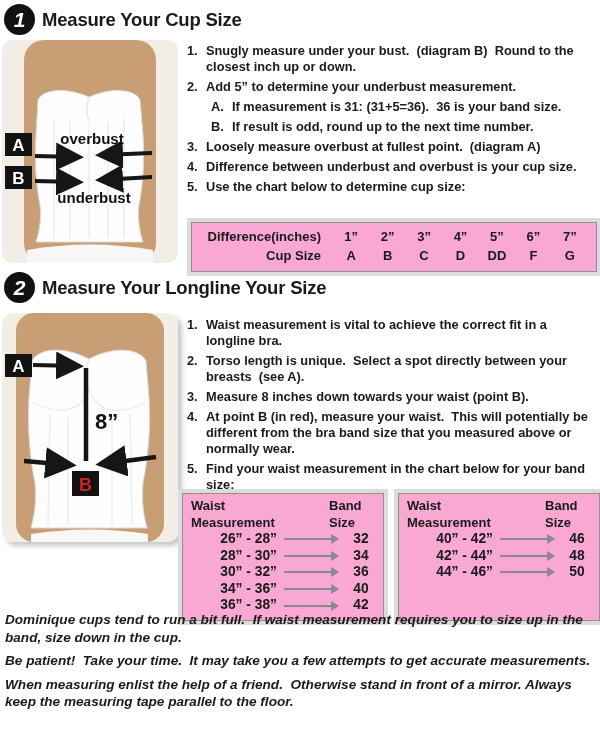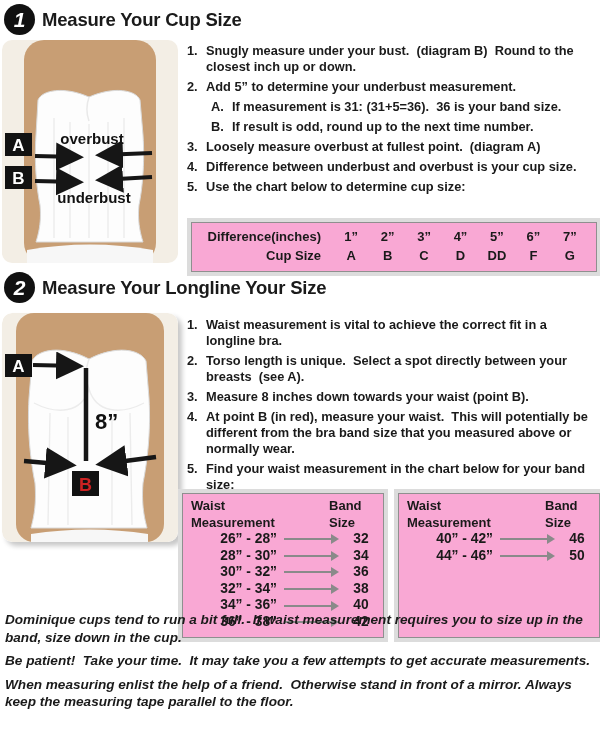--- a/index.html
+++ b/index.html
@@ -204,25 +204,20 @@
         <span class="w">28” - 30”</span>
         <span class="arrow"></span>
         <span class="b">34</span>
       </div>
       <div class="bandrow">
         <span class="w">30” - 32”</span>
         <span class="arrow"></span>
         <span class="b">36</span>
       </div>
       <div class="bandrow">
-        <span class="w">32” - 34”</span>
-        <span class="arrow"></span>
-        <span class="b">38</span>
-      </div>
-      <div class="bandrow">
         <span class="w">34” - 36”</span>
         <span class="arrow"></span>
         <span class="b">40</span>
       </div>
       <div class="bandrow">
         <span class="w">36” - 38”</span>
         <span class="arrow"></span>
         <span class="b">42</span>
       </div>
     </div>
@@ -230,20 +225,25 @@
       <div class="bandhead">
         <span>Waist Measurement</span>
         <span>Band Size</span>
       </div>
       <div class="bandrow">
         <span class="w">40” - 42”</span>
         <span class="arrow"></span>
         <span class="b">46</span>
       </div>
       <div class="bandrow">
+        <span class="w">42” - 44”</span>
+        <span class="arrow"></span>
+        <span class="b">48</span>
+      </div>
+      <div class="bandrow">
         <span class="w">44” - 46”</span>
         <span class="arrow"></span>
         <span class="b">50</span>
       </div>
     </div>
   </div>
 
   <div class="footer">
     <p>Dominique cups tend to run a bit full.  If waist measurement requires you to size up in the band, size down in the cup.</p>
     <p>Be patient!  Take your time.  It may take you a few attempts to get accurate measurements.</p>

